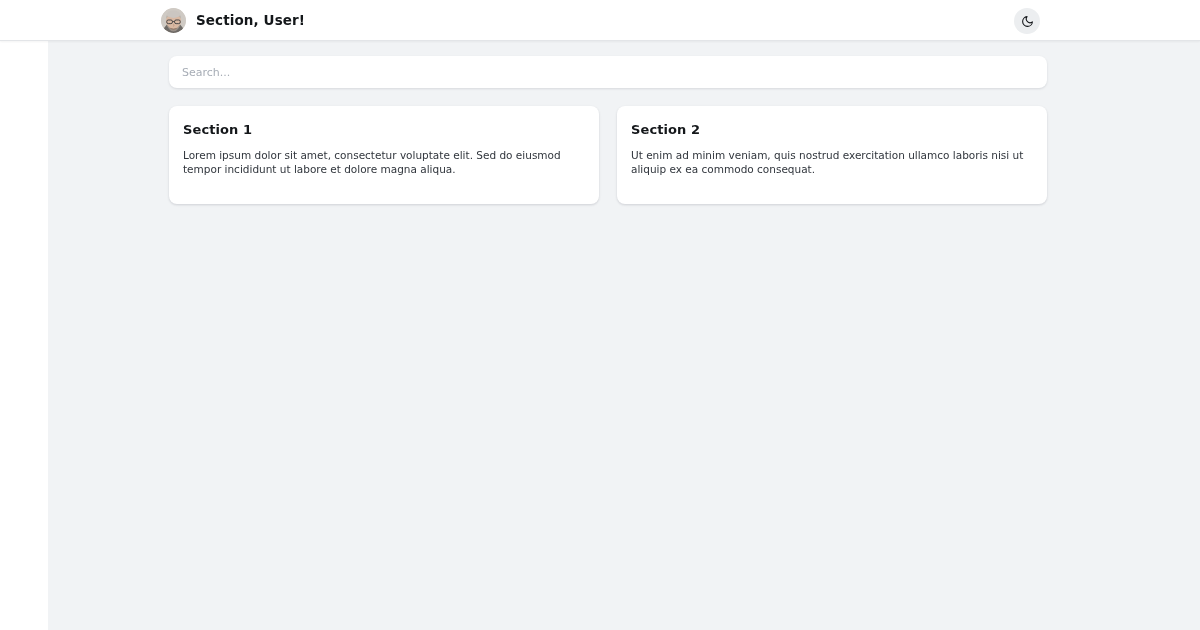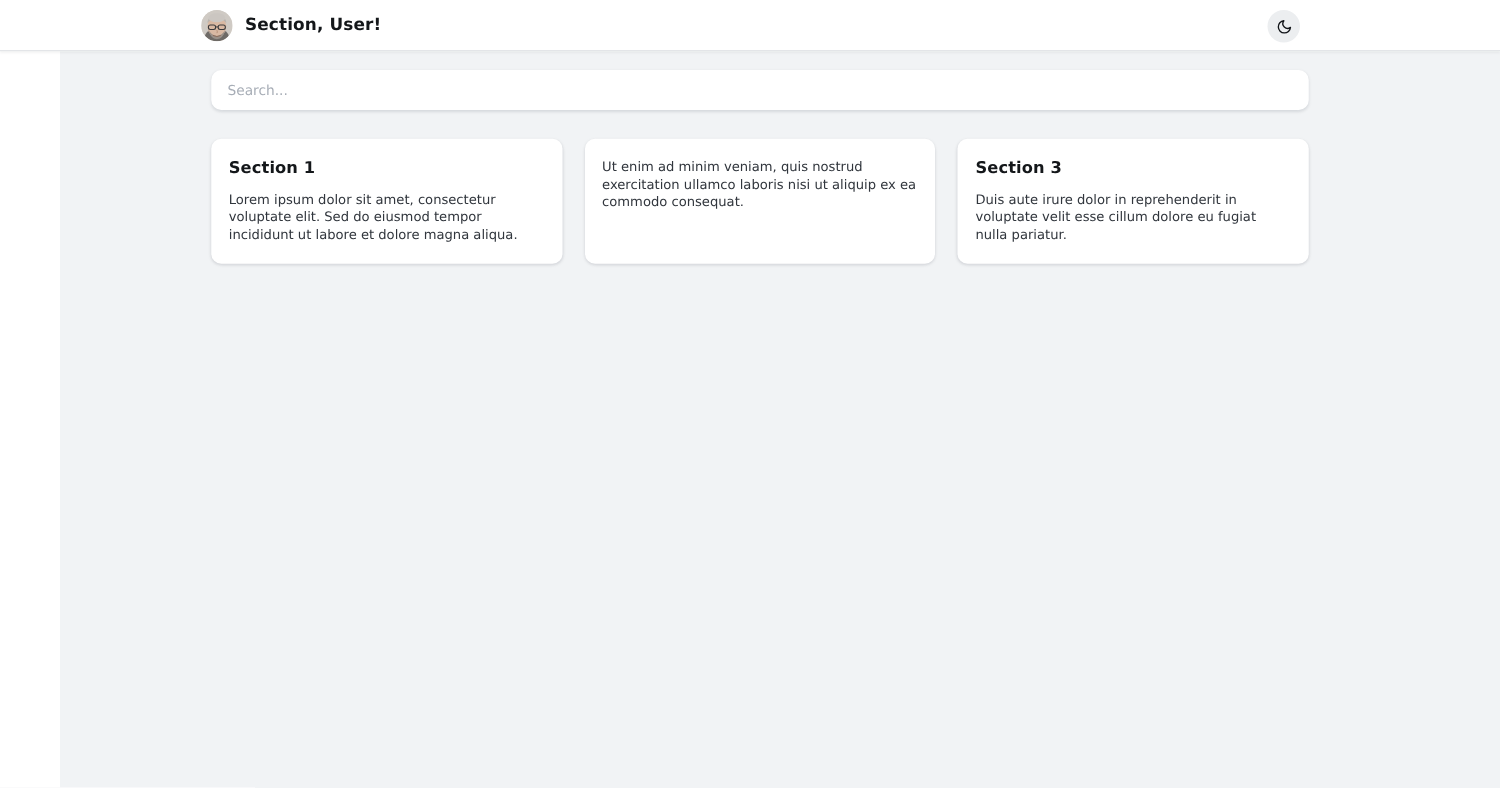--- a/index.html
+++ b/index.html
@@ -118,21 +118,21 @@
 
   .search-input::placeholder {
     color: #a7adb6;
     font-size: 11px;
   }
 
   
   .cards {
     display: flex;
     gap: 18px;
-    margin-top: 23px;
+    margin-top: 18px;
   }
 
   .card {
     flex: 1 1 0;
     background: #ffffff;
     border-radius: 8px;
     box-shadow: 0 1px 3px rgba(16,24,40,0.10), 0 1px 2px rgba(16,24,40,0.05);
     padding: 16px 14px 16px 14px;
     min-height: 98px;
   }
@@ -198,25 +198,22 @@
       <input class="search-input" type="text" placeholder="Search..." style="">
 
       <div class="cards">
 
         <div class="card">
           <div class="card-title">Section 1</div>
           <div class="card-body">Lorem ipsum dolor sit amet, consectetur voluptate elit. Sed do eiusmod tempor incididunt ut labore et dolore magna aliqua.</div>
         </div>
 
         <div class="card">
+          <div class="card-title">Section 2</div>
           <div class="card-body">Ut enim ad minim veniam, quis nostrud exercitation ullamco laboris nisi ut aliquip ex ea commodo consequat.</div>
         </div>
 
-        <div class="card">
-          <div class="card-title">Section 3</div>
-          <div class="card-body">Duis aute irure dolor in reprehenderit in voluptate velit esse cillum dolore eu fugiat nulla pariatur.</div>
-        </div>
 
       </div>
     </div>
   </div>
 
 </div>
 
 </body></html>

